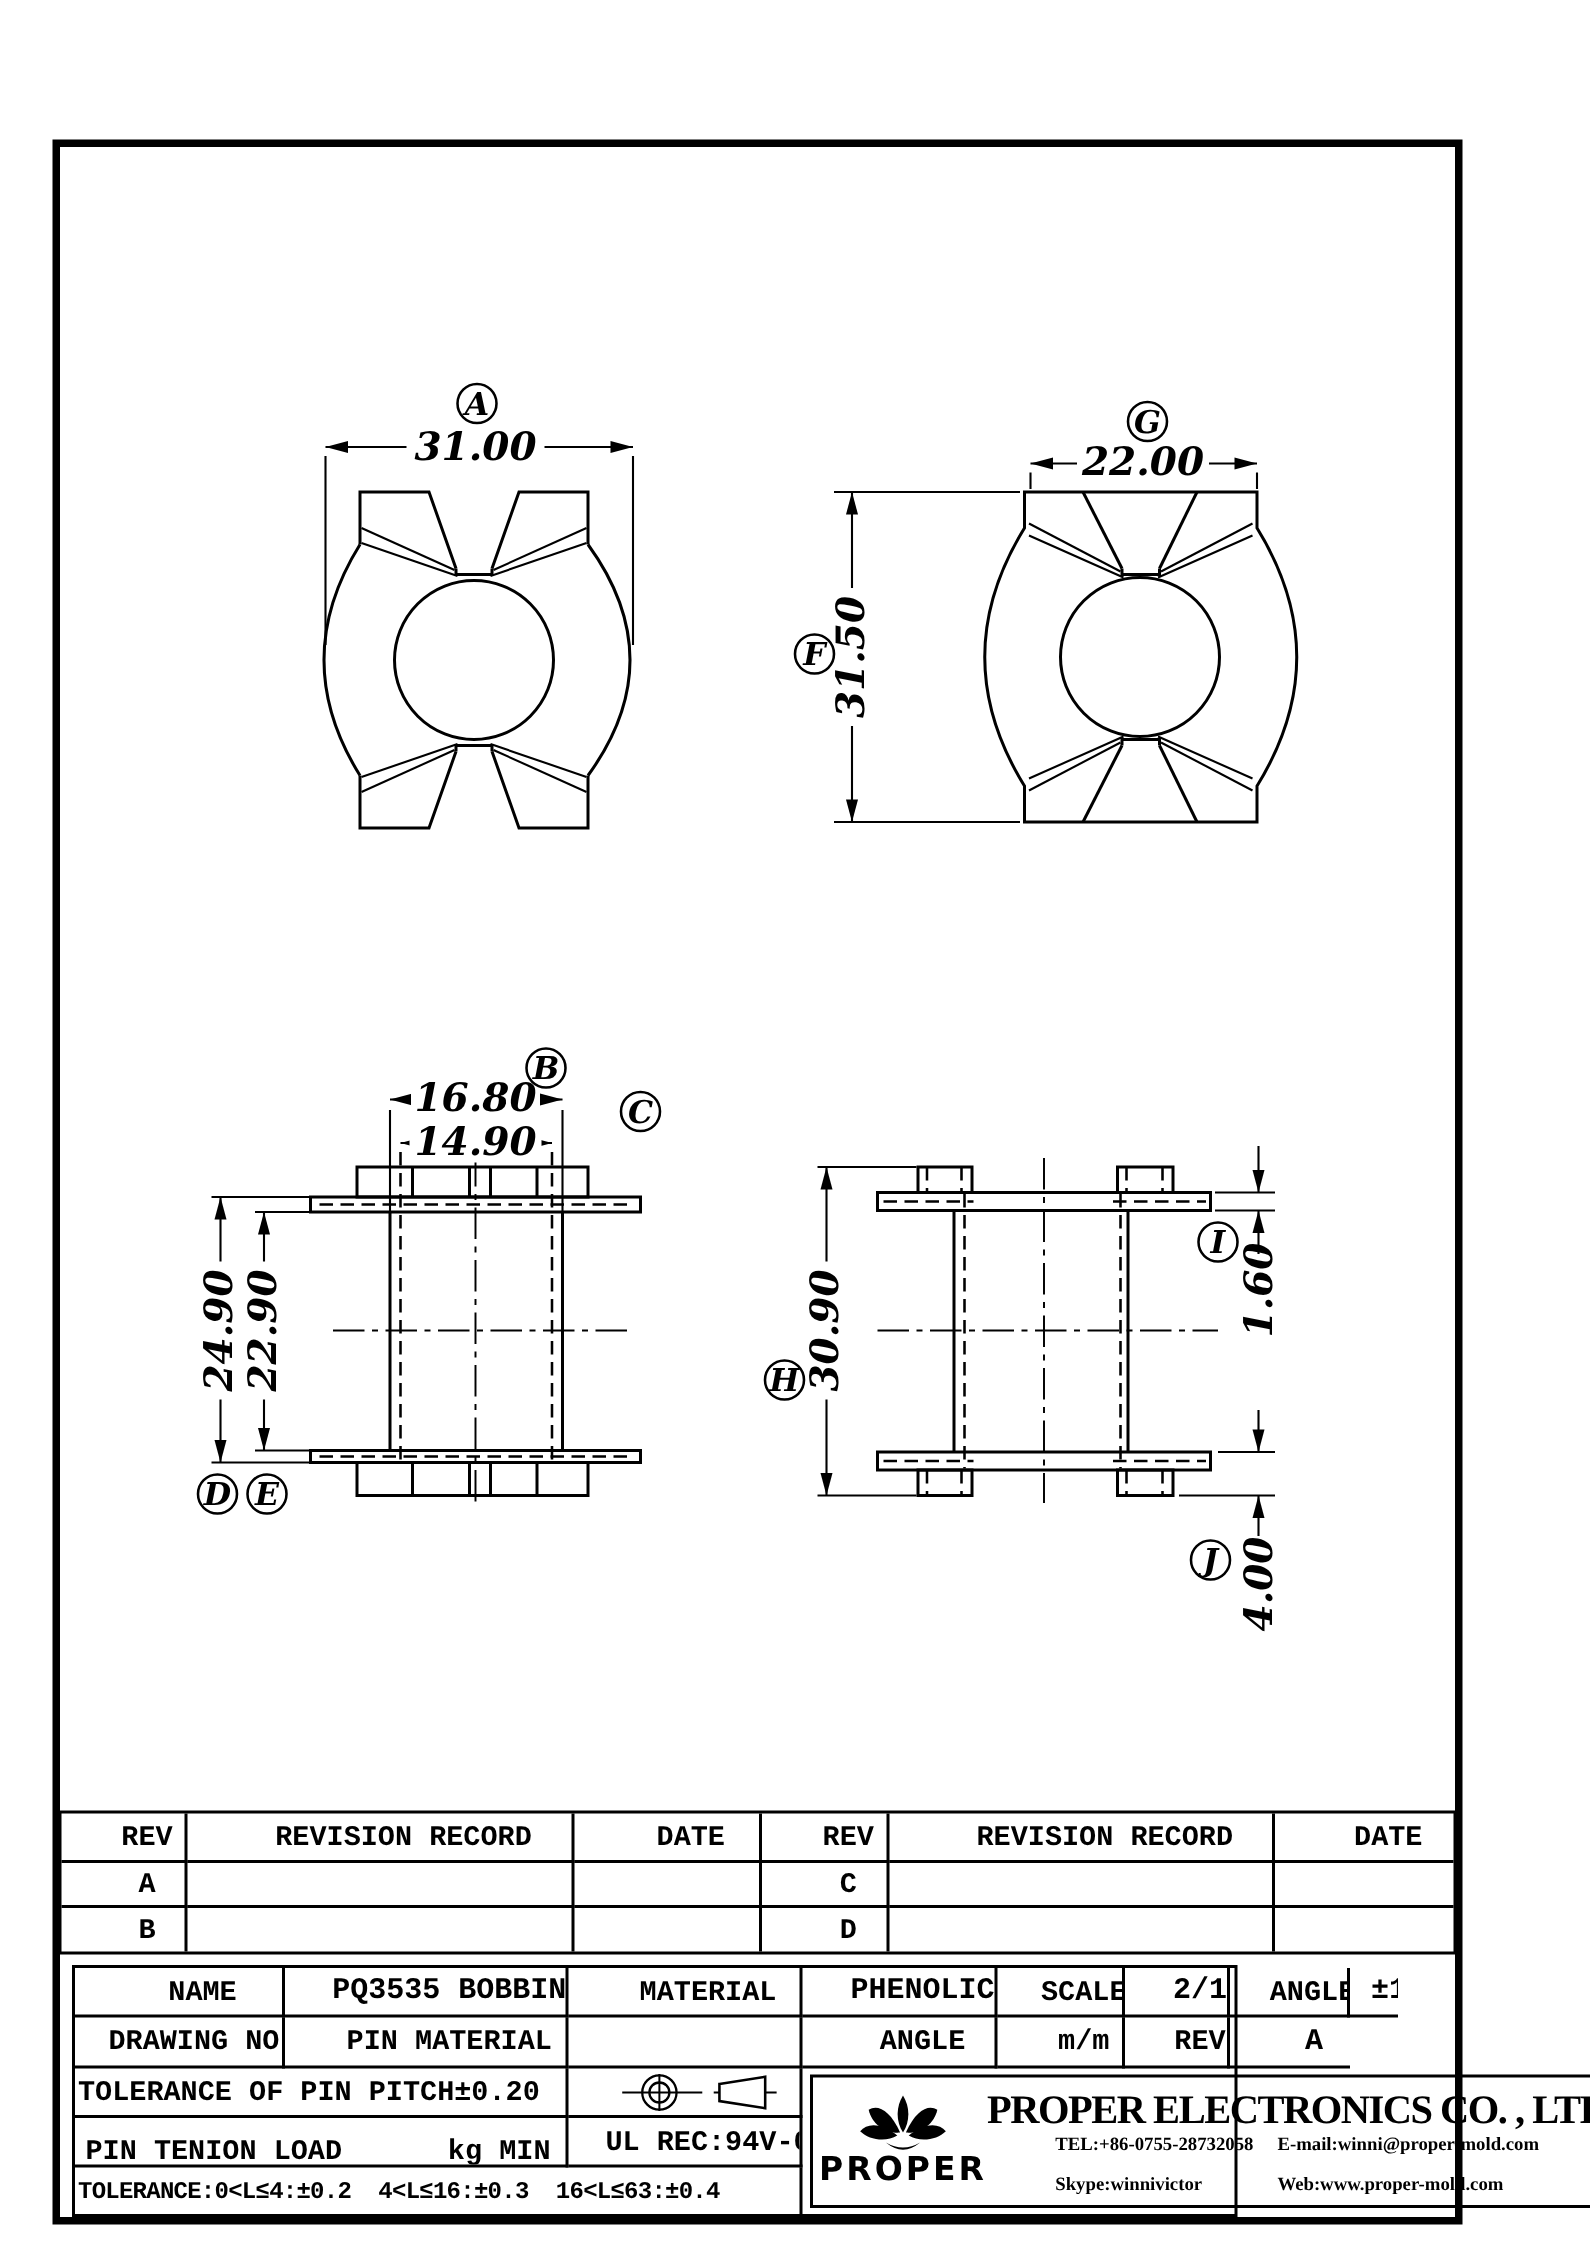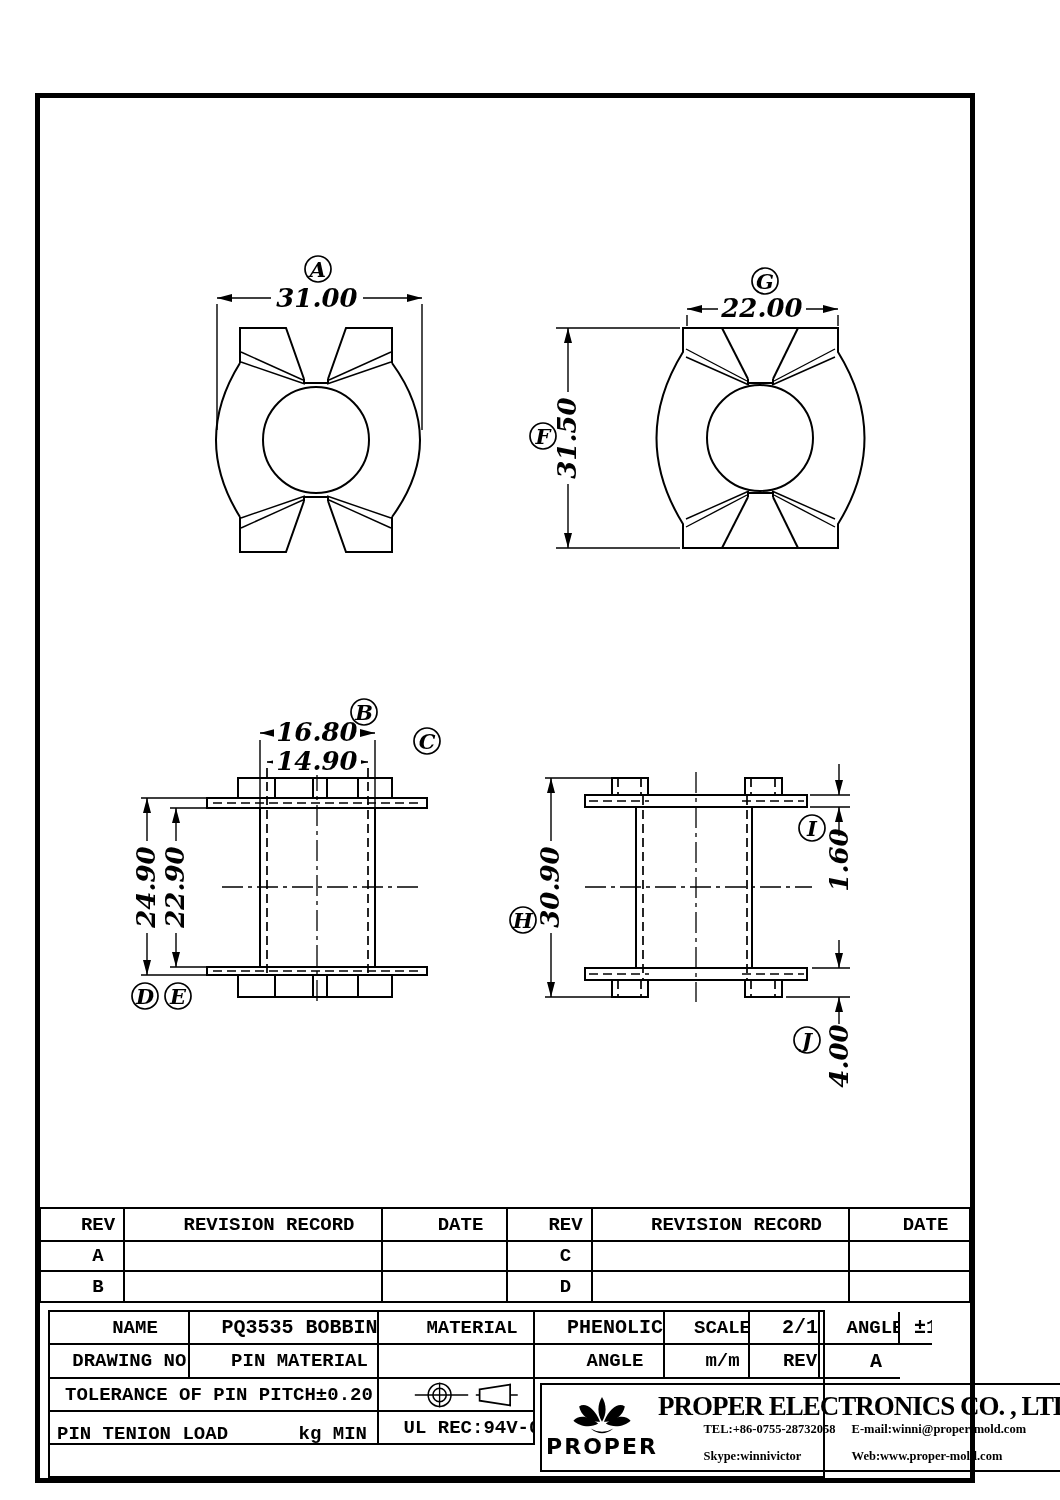--- a/index.html
+++ b/index.html
@@ -24,21 +24,21 @@
             grid-template-columns:84px 258px 125px 85px 257px 1fr;
             grid-template-rows:33px 30px 1fr;}
   .titleblock{position:absolute;left:48px;top:1310px;width:777px;height:168px;
             border:2px solid #000;box-sizing:border-box;display:grid;
             grid-template-columns:140px 189px 156px 130px 85px 70px 80px 1fr;
             grid-template-rows:33px 34px 33px 33px 1fr;}
   .c{border-right:2px solid #000;border-bottom:2px solid #000;
      display:flex;align-items:center;justify-content:center;
      font:bold 19px "Liberation Mono",monospace;white-space:pre;overflow:hidden;padding-left:32px;}
   .nbr{border-right:none;} .nbb{border-bottom:none;}
-  .cl-left{justify-content:flex-start;padding-left:15px;}
+  .cl-left{justify-content:flex-start;padding-left:2px;}
   .spread{justify-content:space-between;padding:12px 10px 0 7px;}
   .big{font-size:20px;}
   .small{font-size:16px;letter-spacing:-0.5px;}
   .company{grid-column:4/9;grid-row:3/6;border:none;padding:4px 5px;
            display:flex;align-items:stretch;}
   .company-inner{flex:1;border:2px solid #000;display:flex;align-items:center;
            padding:1px 4px;box-sizing:border-box;}
   .logo{width:112px;display:flex;flex-direction:column;align-items:center;flex-shrink:0;}
   .logo-word{font:bold 22px "DejaVu Sans",sans-serif;letter-spacing:2px;margin-top:-2px;}
   .co{flex:1;display:flex;flex-direction:column;align-items:center;min-width:0;}
@@ -305,13 +305,14 @@
       </div>
     </div>
   </div>
 
   <div class="c spread" style="grid-column:1/3">
     <span>PIN TENION LOAD</span>
     <span>kg MIN</span>
   </div>
   <div class="c">UL REC:94V-0</div>
 
+  <div class="c cl-left small nbb" style="grid-column:1/4">TOLERANCE:0&lt;L≤4:±0.2  4&lt;L≤16:±0.3  16&lt;L≤63:±0.4</div>
 </div>
 
 </body></html>

